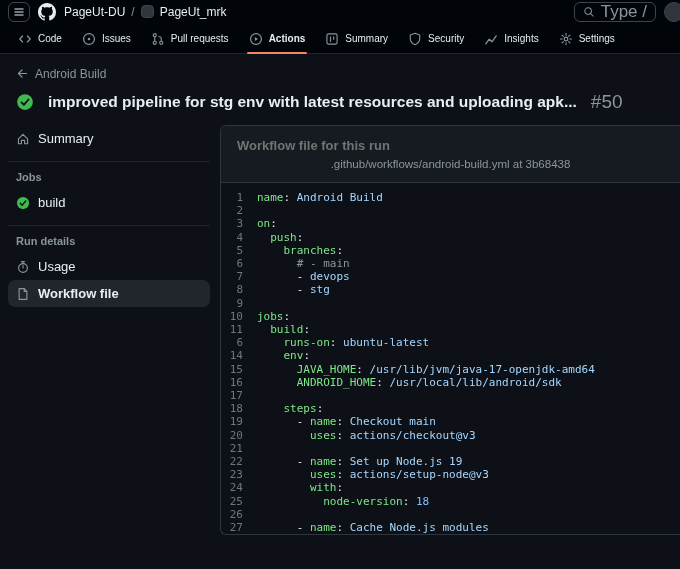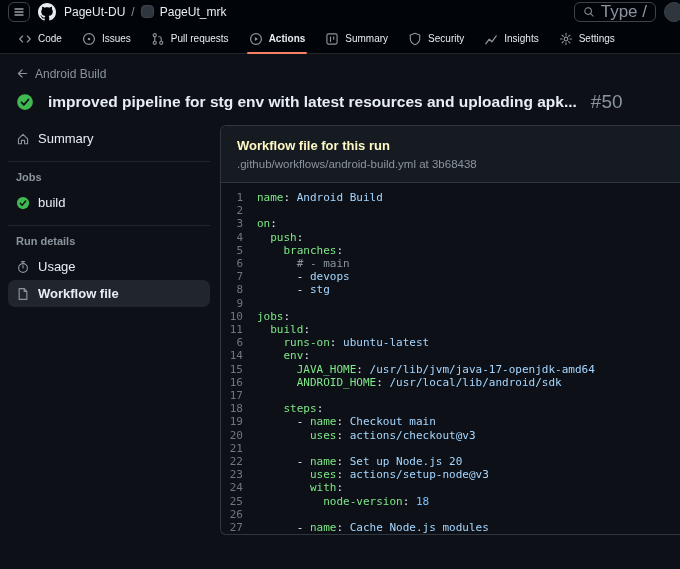--- a/index.html
+++ b/index.html
@@ -74,22 +74,22 @@
   .sb-divider { border-top: 1px solid #21262d; margin: 9px 0; }
   .sb-heading { font-size: 11px; font-weight: 600; color: #8b949e; padding: 0 8px 6px; }
 
   
   .main { flex: 1; min-width: 0; }
   .card {
     border: 1px solid #30363d; border-right: none;
     border-radius: 6px 0 0 6px; background: #0d1117; overflow: hidden;
   }
   .card-header { background: #161b22; border-bottom: 1px solid #30363d; padding: 12px 16px; }
-  .card-title { font-size: 13px; font-weight: 700; color: #fef9c3; }
-  .card-subtitle { font-size: 11.5px; color: #8b949e; margin-top: 5px; }
+  .card-title { font-size: 13px; font-weight: 700; color: #737373; }
+  .card-subtitle { font-size: 11.5px; color: #8b949e; margin-top: 5px; text-align: center; }
 
   .code {
     padding: 8px 0 0;
     font-family: "DejaVu Sans Mono", monospace;
     font-size: 11px; line-height: 13.2px;
   }
   .code-line { display: flex; white-space: pre; }
   .ln { flex: none; width: 36px; text-align: right; color: #6e7681; padding-right: 14px; user-select: none; }
   .lc { white-space: pre; color: #e6edf3; }
   .tok-k { color: #7ee787; }
@@ -289,21 +289,21 @@
           <div class="code-line"><span class="ln">11</span><span class="lc"><span class="tok-p">  </span><span class="tok-k">build</span><span class="tok-p">:</span></span></div>
           <div class="code-line"><span class="ln">6</span><span class="lc"><span class="tok-p">    </span><span class="tok-k">runs-on</span><span class="tok-p">: </span><span class="tok-v">ubuntu-latest</span></span></div>
           <div class="code-line"><span class="ln">14</span><span class="lc"><span class="tok-p">    </span><span class="tok-k">env</span><span class="tok-p">:</span></span></div>
           <div class="code-line"><span class="ln">15</span><span class="lc"><span class="tok-p">      </span><span class="tok-k">JAVA_HOME</span><span class="tok-p">: </span><span class="tok-v">/usr/lib/jvm/java-17-openjdk-amd64</span></span></div>
           <div class="code-line"><span class="ln">16</span><span class="lc"><span class="tok-p">      </span><span class="tok-k">ANDROID_HOME</span><span class="tok-p">: </span><span class="tok-v">/usr/local/lib/android/sdk</span></span></div>
           <div class="code-line"><span class="ln">17</span><span class="lc"></span></div>
           <div class="code-line"><span class="ln">18</span><span class="lc"><span class="tok-p">    </span><span class="tok-k">steps</span><span class="tok-p">:</span></span></div>
           <div class="code-line"><span class="ln">19</span><span class="lc"><span class="tok-p">      - </span><span class="tok-k">name</span><span class="tok-p">: </span><span class="tok-v">Checkout main</span></span></div>
           <div class="code-line"><span class="ln">20</span><span class="lc"><span class="tok-p">        </span><span class="tok-k">uses</span><span class="tok-p">: </span><span class="tok-v">actions/checkout@v3</span></span></div>
           <div class="code-line"><span class="ln">21</span><span class="lc"></span></div>
-          <div class="code-line"><span class="ln">22</span><span class="lc"><span class="tok-p">      - </span><span class="tok-k">name</span><span class="tok-p">: </span><span class="tok-v">Set up Node.js 20</span></span></div>
+          <div class="code-line"><span class="ln">22</span><span class="lc"><span class="tok-p">      - </span><span class="tok-k">name</span><span class="tok-p">: </span><span class="tok-v">Set up Node.js 19</span></span></div>
           <div class="code-line"><span class="ln">23</span><span class="lc"><span class="tok-p">        </span><span class="tok-k">uses</span><span class="tok-p">: </span><span class="tok-v">actions/setup-node@v3</span></span></div>
           <div class="code-line"><span class="ln">24</span><span class="lc"><span class="tok-p">        </span><span class="tok-k">with</span><span class="tok-p">:</span></span></div>
           <div class="code-line"><span class="ln">25</span><span class="lc"><span class="tok-p">          </span><span class="tok-k">node-version</span><span class="tok-p">: </span><span class="tok-n">18</span></span></div>
           <div class="code-line"><span class="ln">26</span><span class="lc"></span></div>
           <div class="code-line"><span class="ln">27</span><span class="lc"><span class="tok-p">      - </span><span class="tok-k">name</span><span class="tok-p">: </span><span class="tok-v">Cache Node.js modules</span></span></div>
         </div>
     </div>
   </main>
 </div>
 

